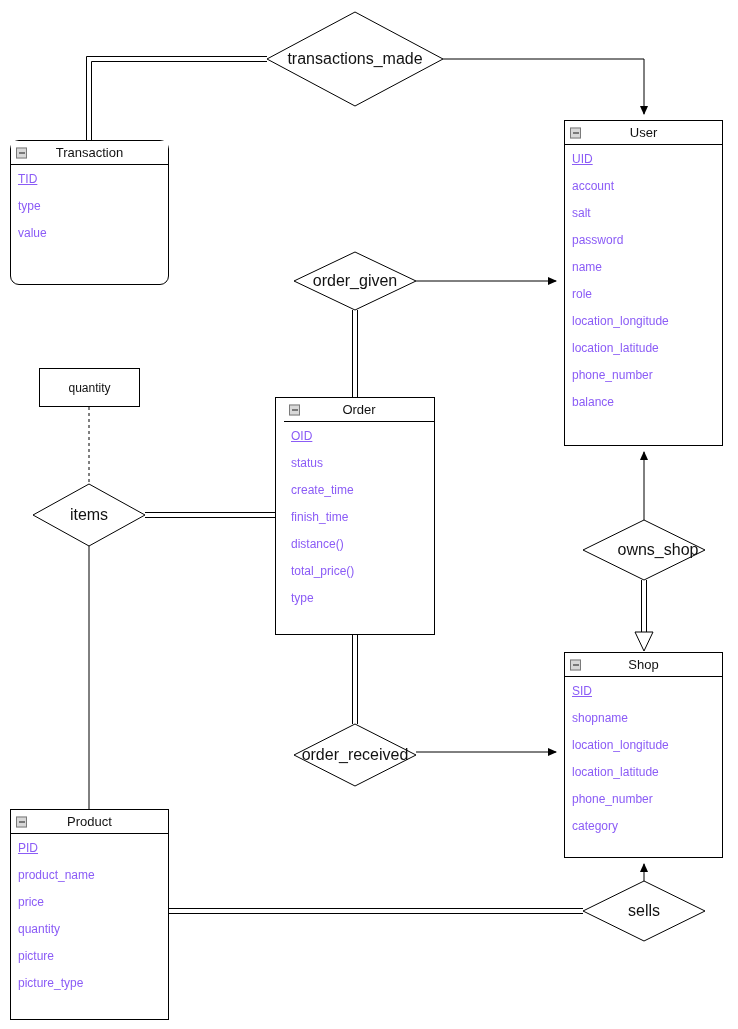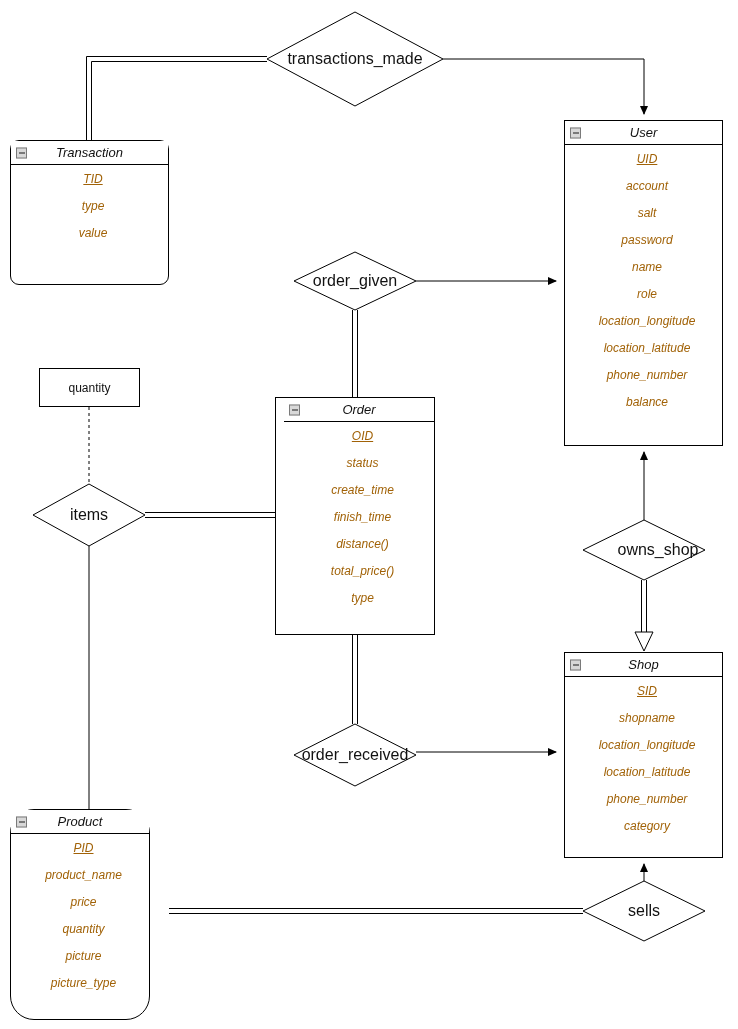--- a/index.html
+++ b/index.html
@@ -24,21 +24,20 @@
     top: 0;
     width: 738px;
     height: 1029px;
     pointer-events: none;
   }
   .entity {
     position: absolute;
     box-sizing: border-box;
     border: 1px solid #000000;
     background: #ffffff;
-    font-style: italic;
   }
   .entity-header {
     position: relative;
     height: 23px;
     border-bottom: 1px solid #000000;
     display: flex;
     align-items: center;
     justify-content: center;
     background: #ffffff;
   }
@@ -71,23 +70,22 @@
   }
   .attr-list {
     padding: 0;
     margin: 0;
     list-style: none;
   }
   .attr {
     font-size: 12px;
     line-height: 12px;
     padding: 8px 0 7px 7px;
-    color: #a16207;
+    color: #8b5cf6;
     white-space: nowrap;
-    text-align: center;
   }
   .attr.pk {
     text-decoration: underline;
   }
   .rel {
     position: absolute;
     display: flex;
     align-items: center;
     justify-content: center;
   }
@@ -256,21 +254,21 @@
     <ul class="attr-list">
       <li class="attr pk">SID</li>
       <li class="attr">shopname</li>
       <li class="attr">location_longitude</li>
       <li class="attr">location_latitude</li>
       <li class="attr">phone_number</li>
       <li class="attr">category</li>
     </ul>
   </div>
 
-  <div class="entity" style="left:10px; top:809px; width:140px; height:211px;border-radius:24px;">
+  <div class="entity" style="left:10px; top:809px; width:159px; height:211px;">
     <div class="entity-header">
       <span class="collapse-btn"></span>
       <span class="entity-title">Product</span>
     </div>
     <ul class="attr-list">
       <li class="attr pk">PID</li>
       <li class="attr">product_name</li>
       <li class="attr">price</li>
       <li class="attr">quantity</li>
       <li class="attr">picture</li>

